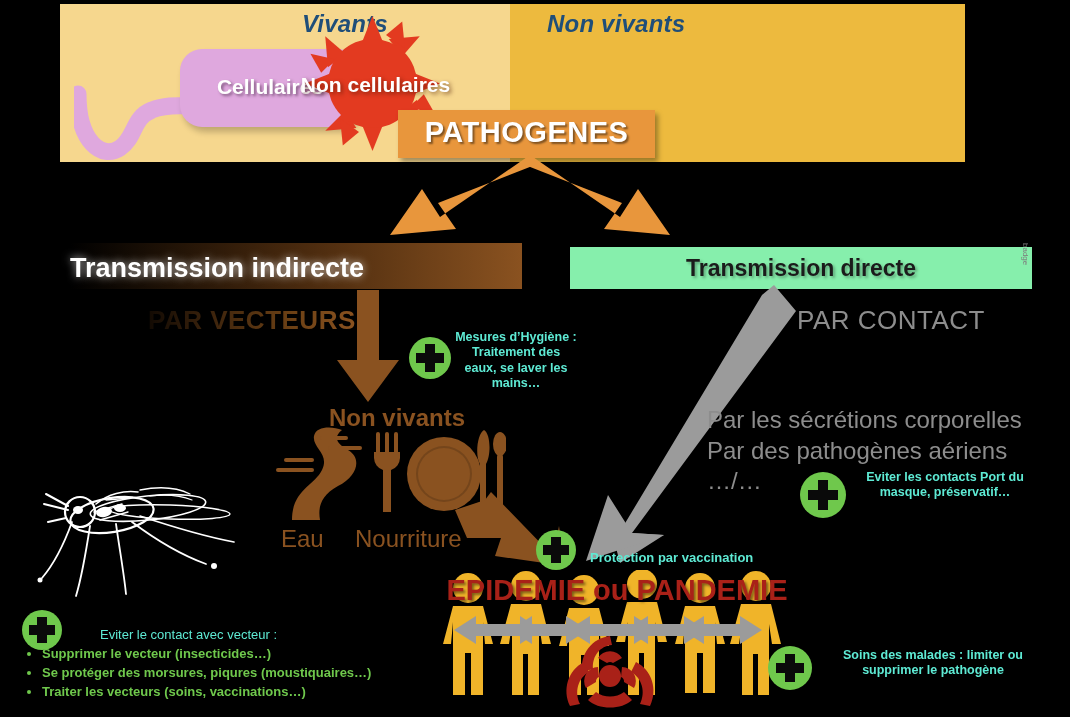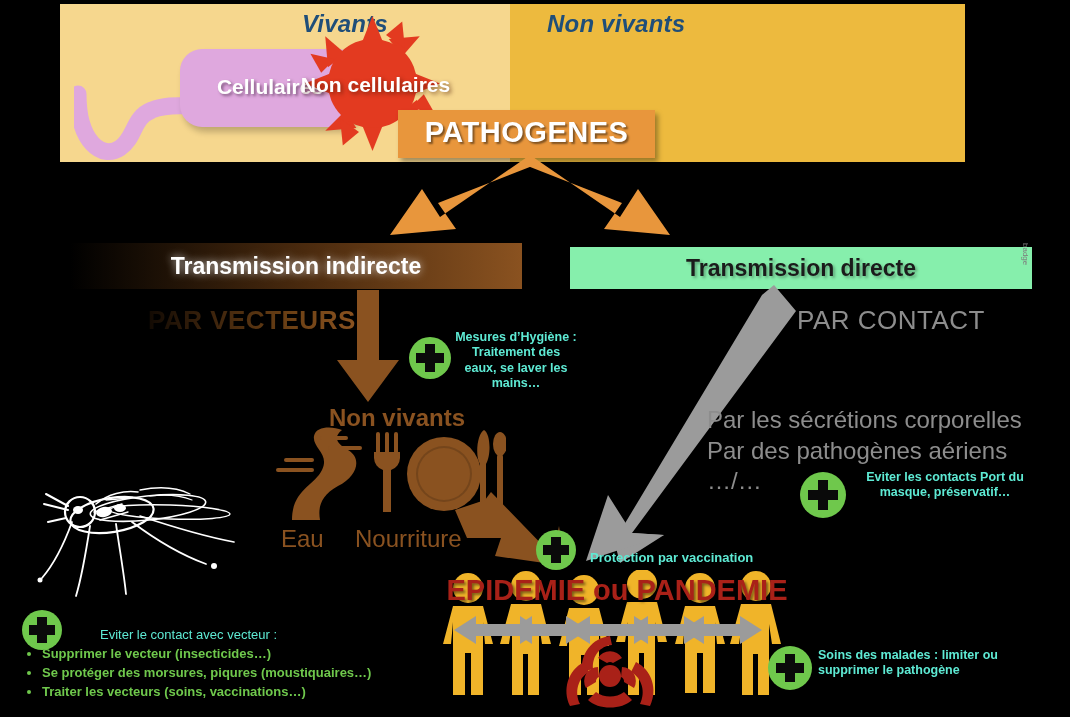--- a/index.html
+++ b/index.html
@@ -35,22 +35,22 @@
   #patho-box{left:398px;top:110px;width:257px;height:48px;background:#E8963C;
              box-shadow:3px 4px 5px rgba(0,0,0,.35);}
   #patho-label{position:absolute;left:0;top:6px;width:257px;text-align:center;
                font-size:29px;font-weight:bold;color:#fff;letter-spacing:.5px;
                text-shadow:2px 2px 2px rgba(0,0,0,.45);}
   #arrows-split{left:380px;top:155px;width:300px;height:80px;}
 
   
   #tr-indirect{left:70px;top:243px;width:452px;height:46px;
       background:linear-gradient(90deg,#000 0%,#1a0f05 18%,#4a2a0e 52%,#8A5220 100%);}
-  #tr-indirect-label{position:absolute;left:0;top:10px;width:452px;text-align:center;
-      font-size:23px;font-weight:bold;color:#fff;text-shadow:0 0 9px rgba(255,255,255,.75);}
+  #tr-indirect-label{position:absolute;left:0;top:10px;width:452px;
+      font-size:27px;font-weight:bold;color:#fff;text-shadow:0 0 9px rgba(255,255,255,.75);}
   #tr-direct{left:570px;top:247px;width:462px;height:42px;background:#86efac;}
   #tr-direct-label{position:absolute;left:0;top:8px;width:462px;text-align:center;
       font-size:23px;font-weight:bold;color:#1b1b1b;text-shadow:2px 2px 3px rgba(0,0,0,.3);}
   #badge-rot{left:1030px;top:243px;width:14px;height:56px;font-size:8px;color:#7d7d7d;
       transform:rotate(90deg);transform-origin:0 0;white-space:nowrap;}
 
   #par-vecteurs{left:148px;top:305px;font-size:26px;font-weight:bold;letter-spacing:.5px;
       background:linear-gradient(90deg,#120a03 0%,#3a220c 28%,#6d4115 70%,#8A5220 100%);
       -webkit-background-clip:text;background-clip:text;color:transparent;}
   #par-contact{left:797px;top:305px;font-size:26px;color:#8d8d8d;letter-spacing:.5px;}
@@ -73,21 +73,21 @@
   #cross-contact{left:800px;top:472px;width:46px;height:46px;}
   #txt-contact{left:855px;top:470px;width:180px;font-size:12.5px;text-align:center;}
   #cross-vacc{left:536px;top:530px;width:40px;height:40px;}
   #txt-vacc{left:590px;top:550px;width:210px;font-size:13px;text-align:left;}
   #cross-vect{left:22px;top:610px;width:40px;height:40px;}
   #txt-vect-title{left:100px;top:627px;font-size:13px;font-weight:normal;}
   #list-vect{position:absolute;left:20px;top:644px;width:330px;margin:0;padding:0 0 0 22px;
       font-size:13px;color:#6FC84C;font-weight:bold;line-height:1.48;}
   #list-vect li{margin:0;}
   #cross-soins{left:768px;top:646px;width:44px;height:44px;}
-  #txt-soins{left:818px;top:648px;width:230px;font-size:12.5px;text-align:left;}
+  #txt-soins{left:818px;top:648px;width:230px;font-size:12.5px;text-align:center;}
 
   
   #grey-lines{left:707px;top:405px;font-size:24px;color:#8d8d8d;line-height:1.28;}
 
   
   #mosquito{left:20px;top:460px;width:235px;height:155px;}
 
   
   #people{left:440px;top:570px;width:345px;height:147px;}
   #biohazard{left:562px;top:632px;width:96px;height:85px;}

